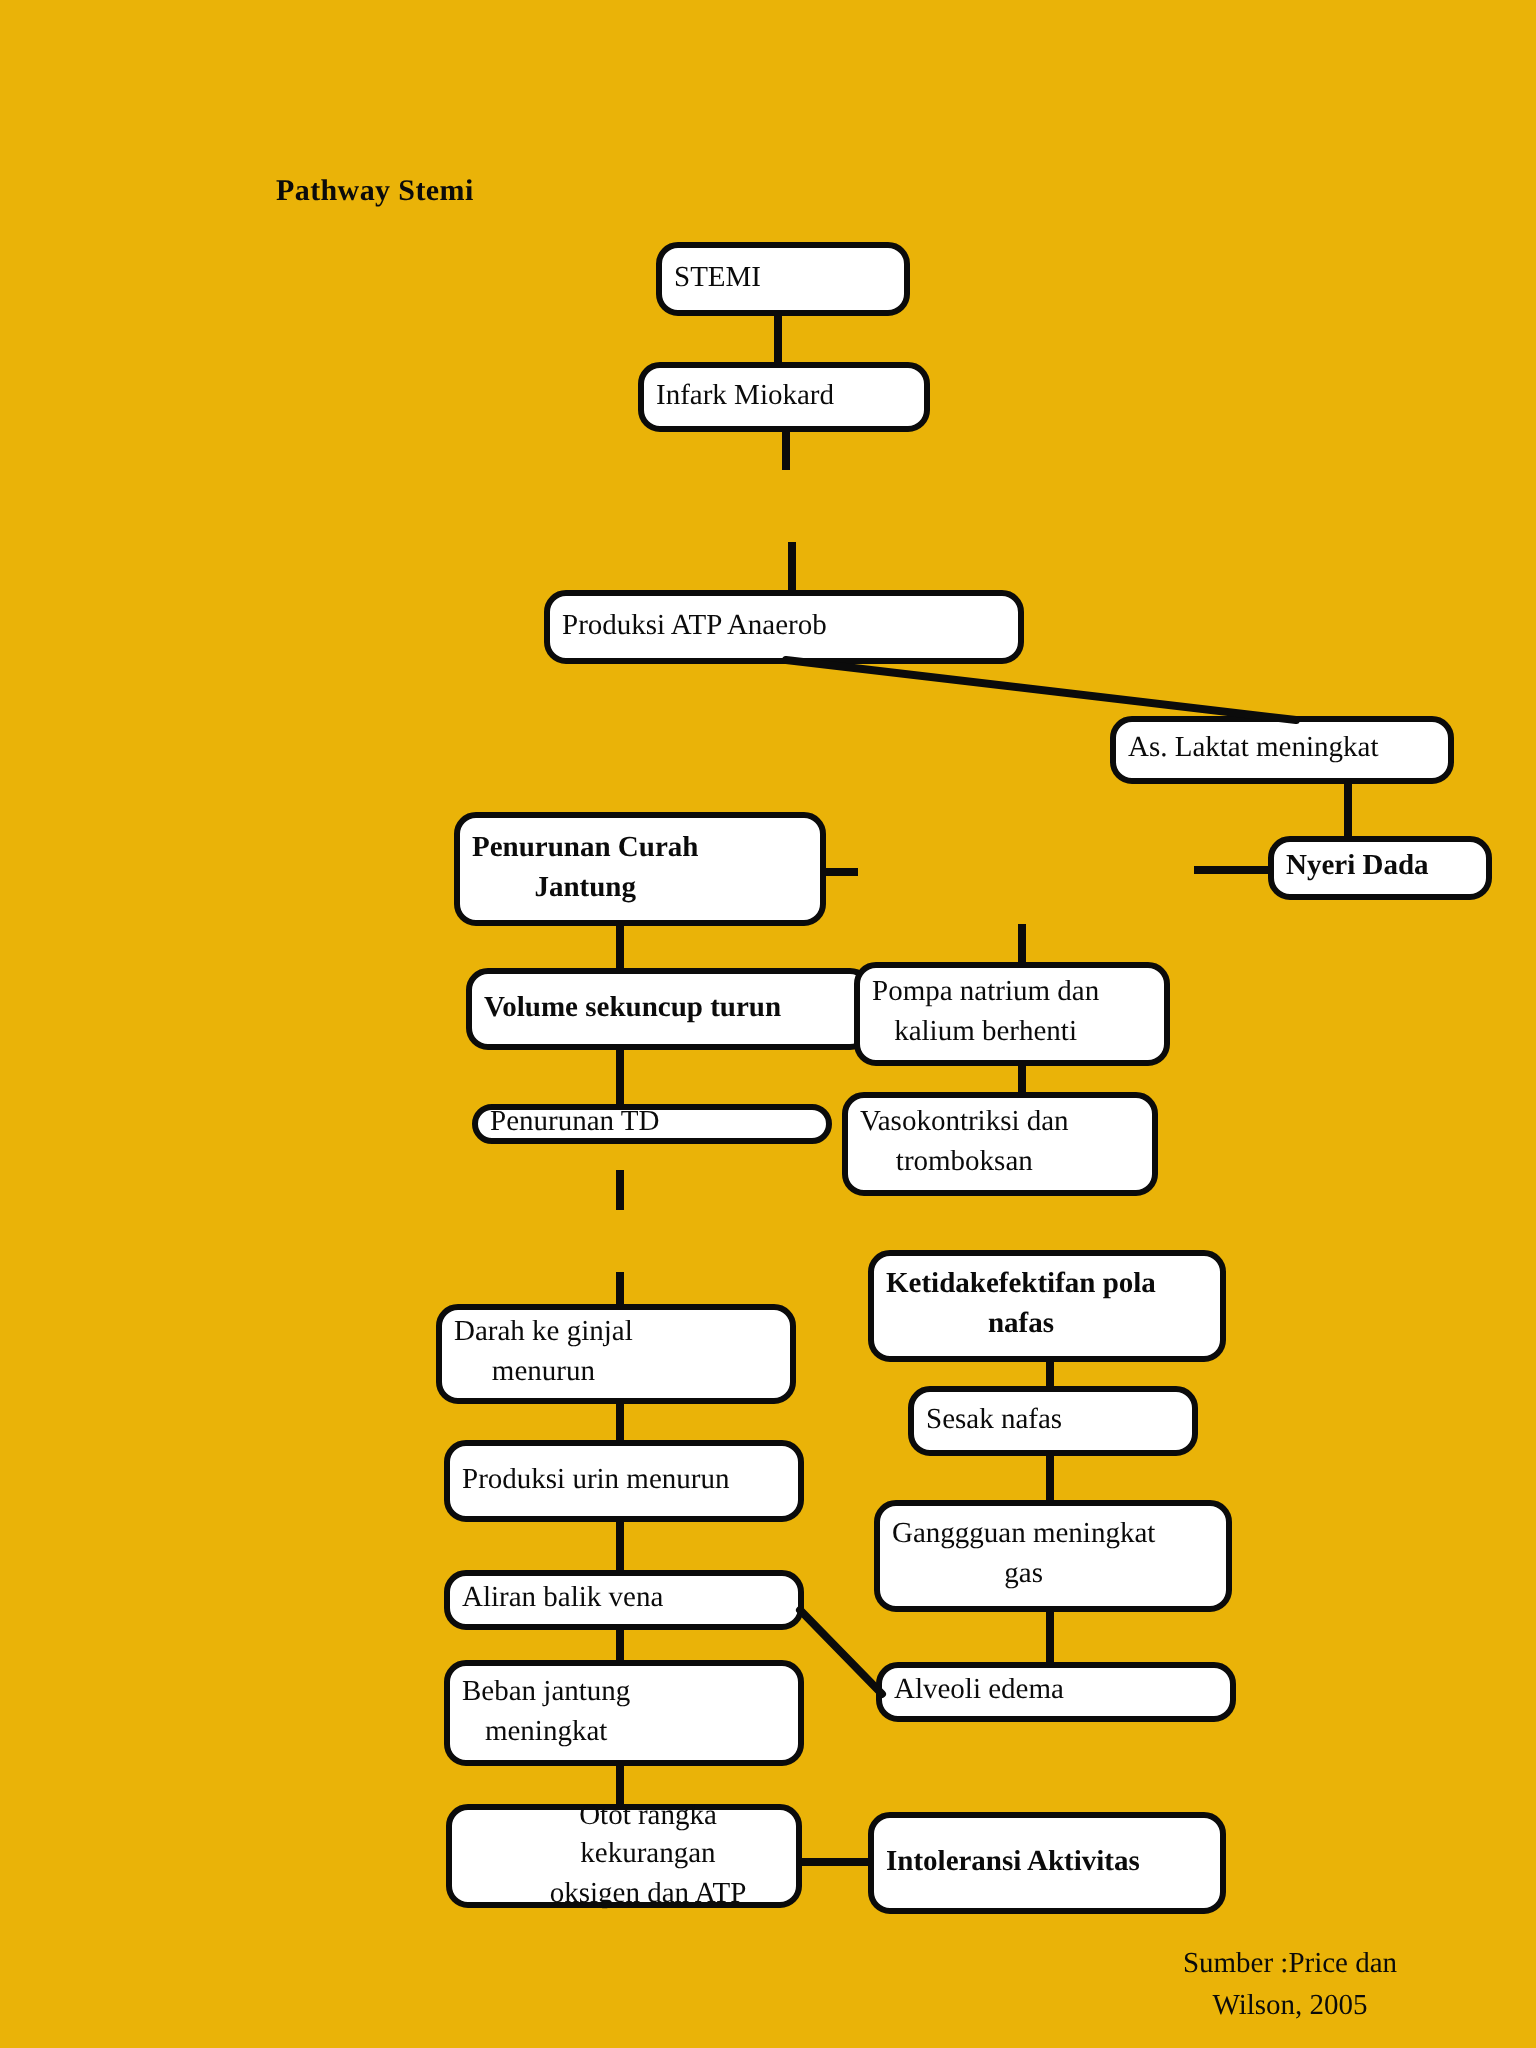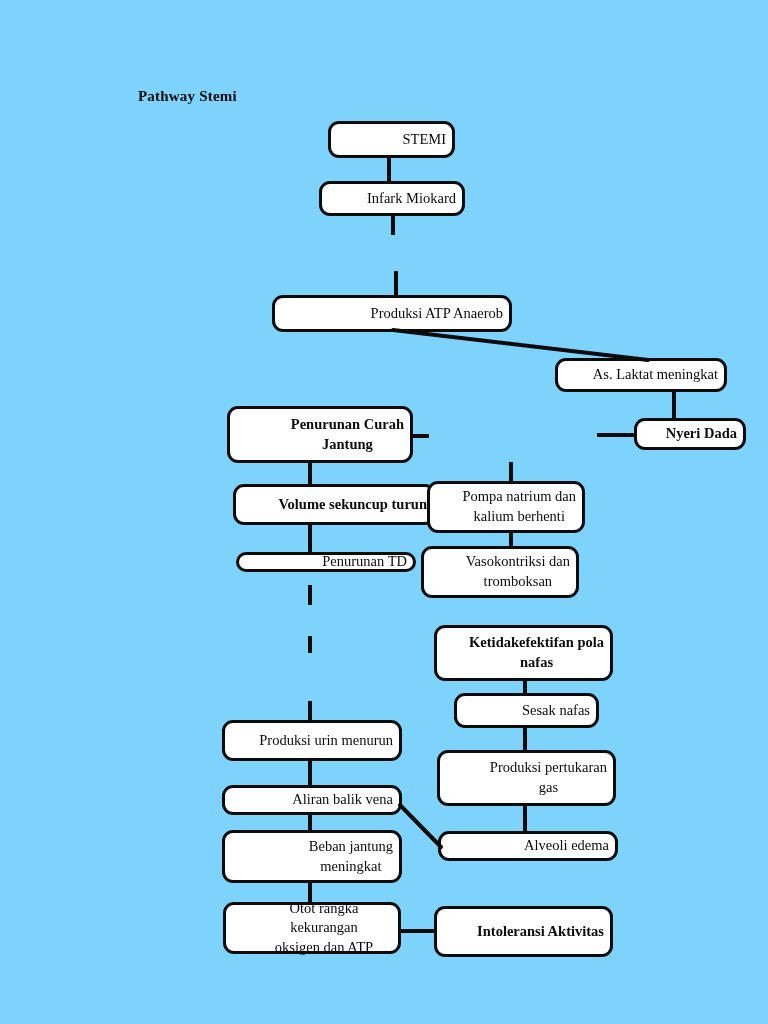--- a/index.html
+++ b/index.html
@@ -1,39 +1,39 @@
 <!DOCTYPE html>
 <html><head>
 <meta charset="utf-8">
 <style>
   html, body { margin: 0; padding: 0; background: #ffffff; }
   #page {
     position: relative;
     width: 768px;
     height: 1024px;
-    background: #7dd3fc;
+    background: #eab308;
     overflow: hidden;
     font-family: "Liberation Serif", "DejaVu Serif", serif;
     color: #0b0b0b;
   }
   .page-title {
     position: absolute;
     font-weight: bold;
     font-size: 15px;
     letter-spacing: 0.2px;
   }
   .node {
     position: absolute;
     box-sizing: border-box;
     background: #ffffff;
     border: 3px solid #0b0b0b;
     border-radius: 11px;
     display: flex;
     align-items: center;
-    justify-content: flex-end;
+    justify-content: flex-start;
     text-align: center;
     font-size: 14.5px;
     line-height: 1.35;
     padding: 1px 6px;
   }
   .node .lbl { white-space: pre-line; }
   .node.bold { font-weight: bold; }
   .conn-v {
     position: absolute;
     width: 4px;
@@ -100,20 +100,24 @@
 
   <div class="node" style="left:233px; top:484px; width:203px; height:41px;font-weight:bold;">
     <span class="lbl">Volume sekuncup turun</span>
   </div>
 
   <div class="node" style="left:236px; top:552px; width:180px; height:20px;">
     <span class="lbl">Penurunan TD</span>
   </div>
 
 
+  <div class="node" style="left:218px; top:652px; width:180px; height:50px;">
+    <span class="lbl">Darah ke ginjal
+menurun</span>
+  </div>
 
   <div class="node" style="left:222px; top:720px; width:180px; height:41px;">
     <span class="lbl">Produksi urin menurun</span>
   </div>
 
   <div class="node" style="left:222px; top:785px; width:180px; height:30px;">
     <span class="lbl">Aliran balik vena</span>
   </div>
 
   <div class="node" style="left:222px; top:830px; width:180px; height:53px;">
@@ -139,21 +143,21 @@
   <div class="node bold" style="left:434px; top:625px; width:179px; height:56px;">
     <span class="lbl">Ketidakefektifan pola
 nafas</span>
   </div>
 
   <div class="node" style="left:454px; top:693px; width:145px; height:35px;">
     <span class="lbl">Sesak nafas</span>
   </div>
 
   <div class="node" style="left:437px; top:750px; width:179px; height:56px;">
-    <span class="lbl">Produksi pertukaran
+    <span class="lbl">Ganggguan meningkat
 gas</span>
   </div>
 
   <div class="node" style="left:438px; top:831px; width:180px; height:30px;">
     <span class="lbl">Alveoli edema</span>
   </div>
 
   <div class="node bold" style="left:434px; top:906px; width:179px; height:51px;">
     <span class="lbl">Intoleransi Aktivitas</span>
   </div>
@@ -178,14 +182,18 @@
 
   <div class="conn-h" style="left:412px; top:434px; width:17px;"></div>
   <div class="conn-h" style="left:597px; top:433px; width:38px;"></div>
   <div class="conn-h" style="left:400px; top:929px; width:35px;"></div>
 
   <svg class="overlay" width="768" height="1024" viewBox="0 0 768 1024">
     <line x1="393" y1="330" x2="648" y2="360"></line>
     <line x1="400" y1="805" x2="441" y2="847"></line>
   </svg>
 
+  <div class="source-note">
+    <div>Sumber :Price dan</div>
+    <div>Wilson, 2005</div>
+  </div>
 
 </div>
 
 </body></html>

